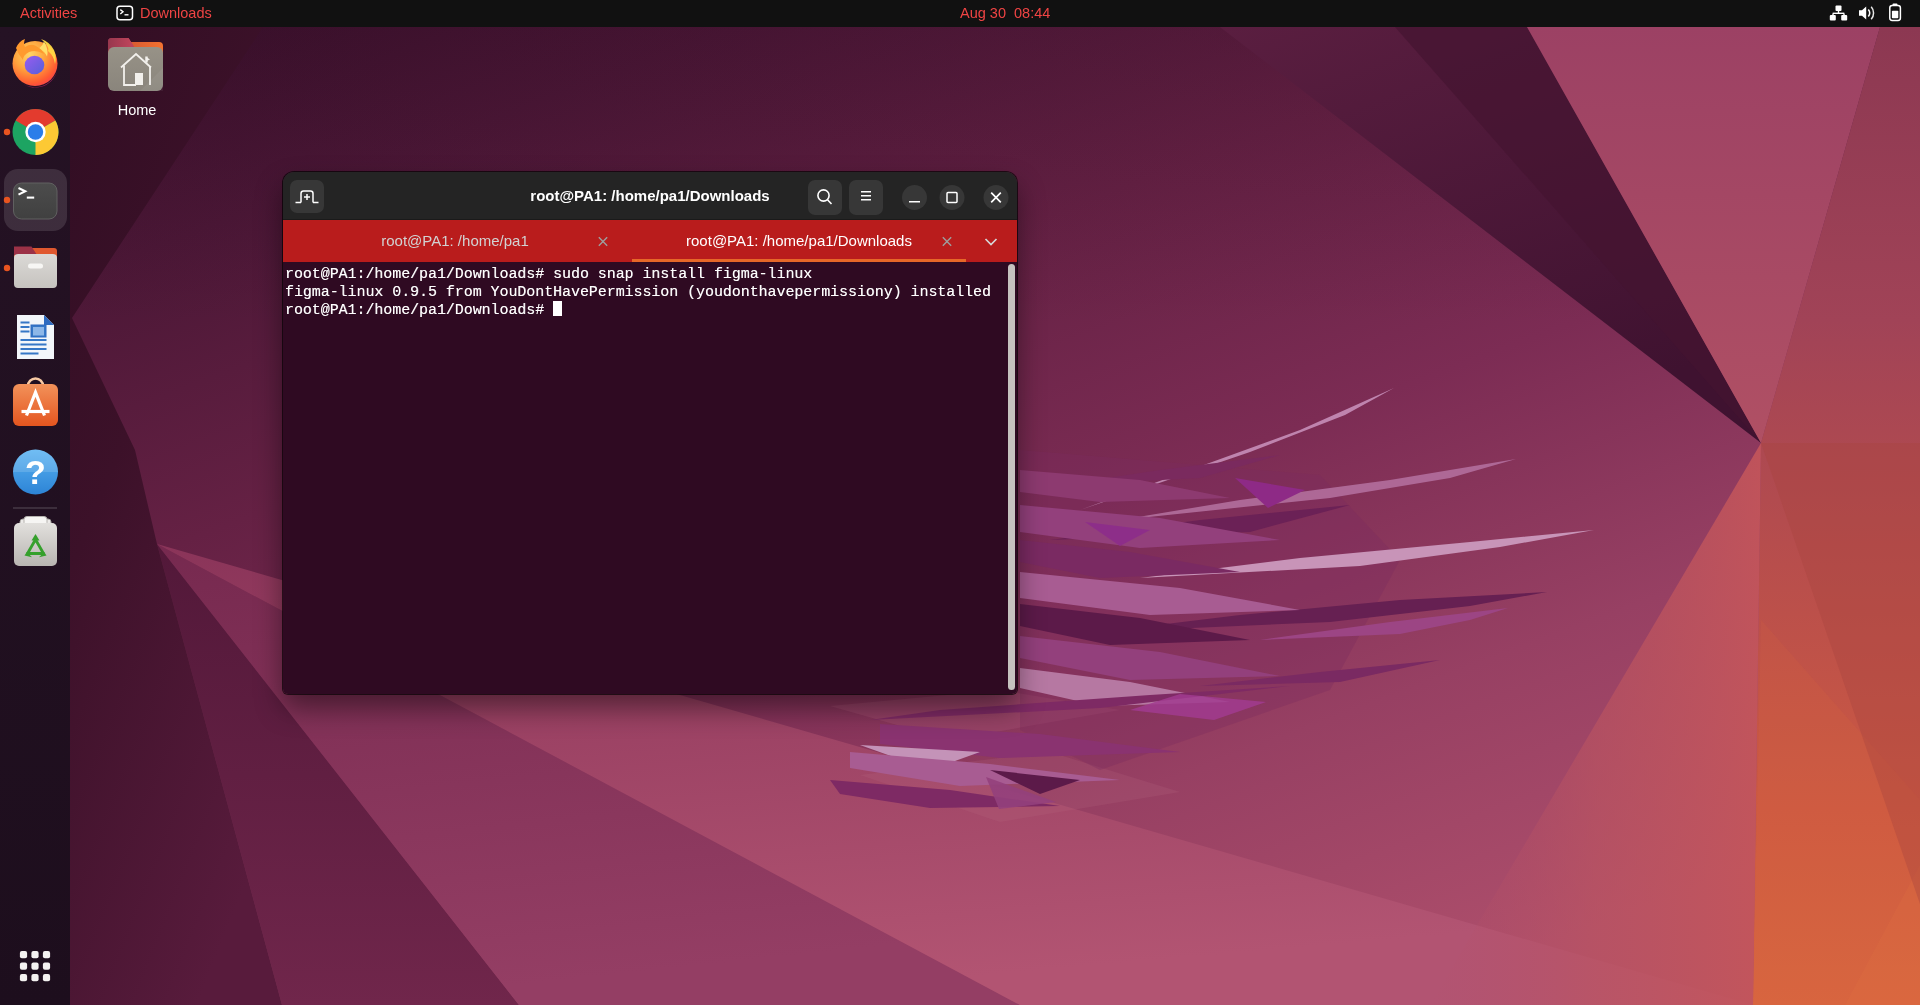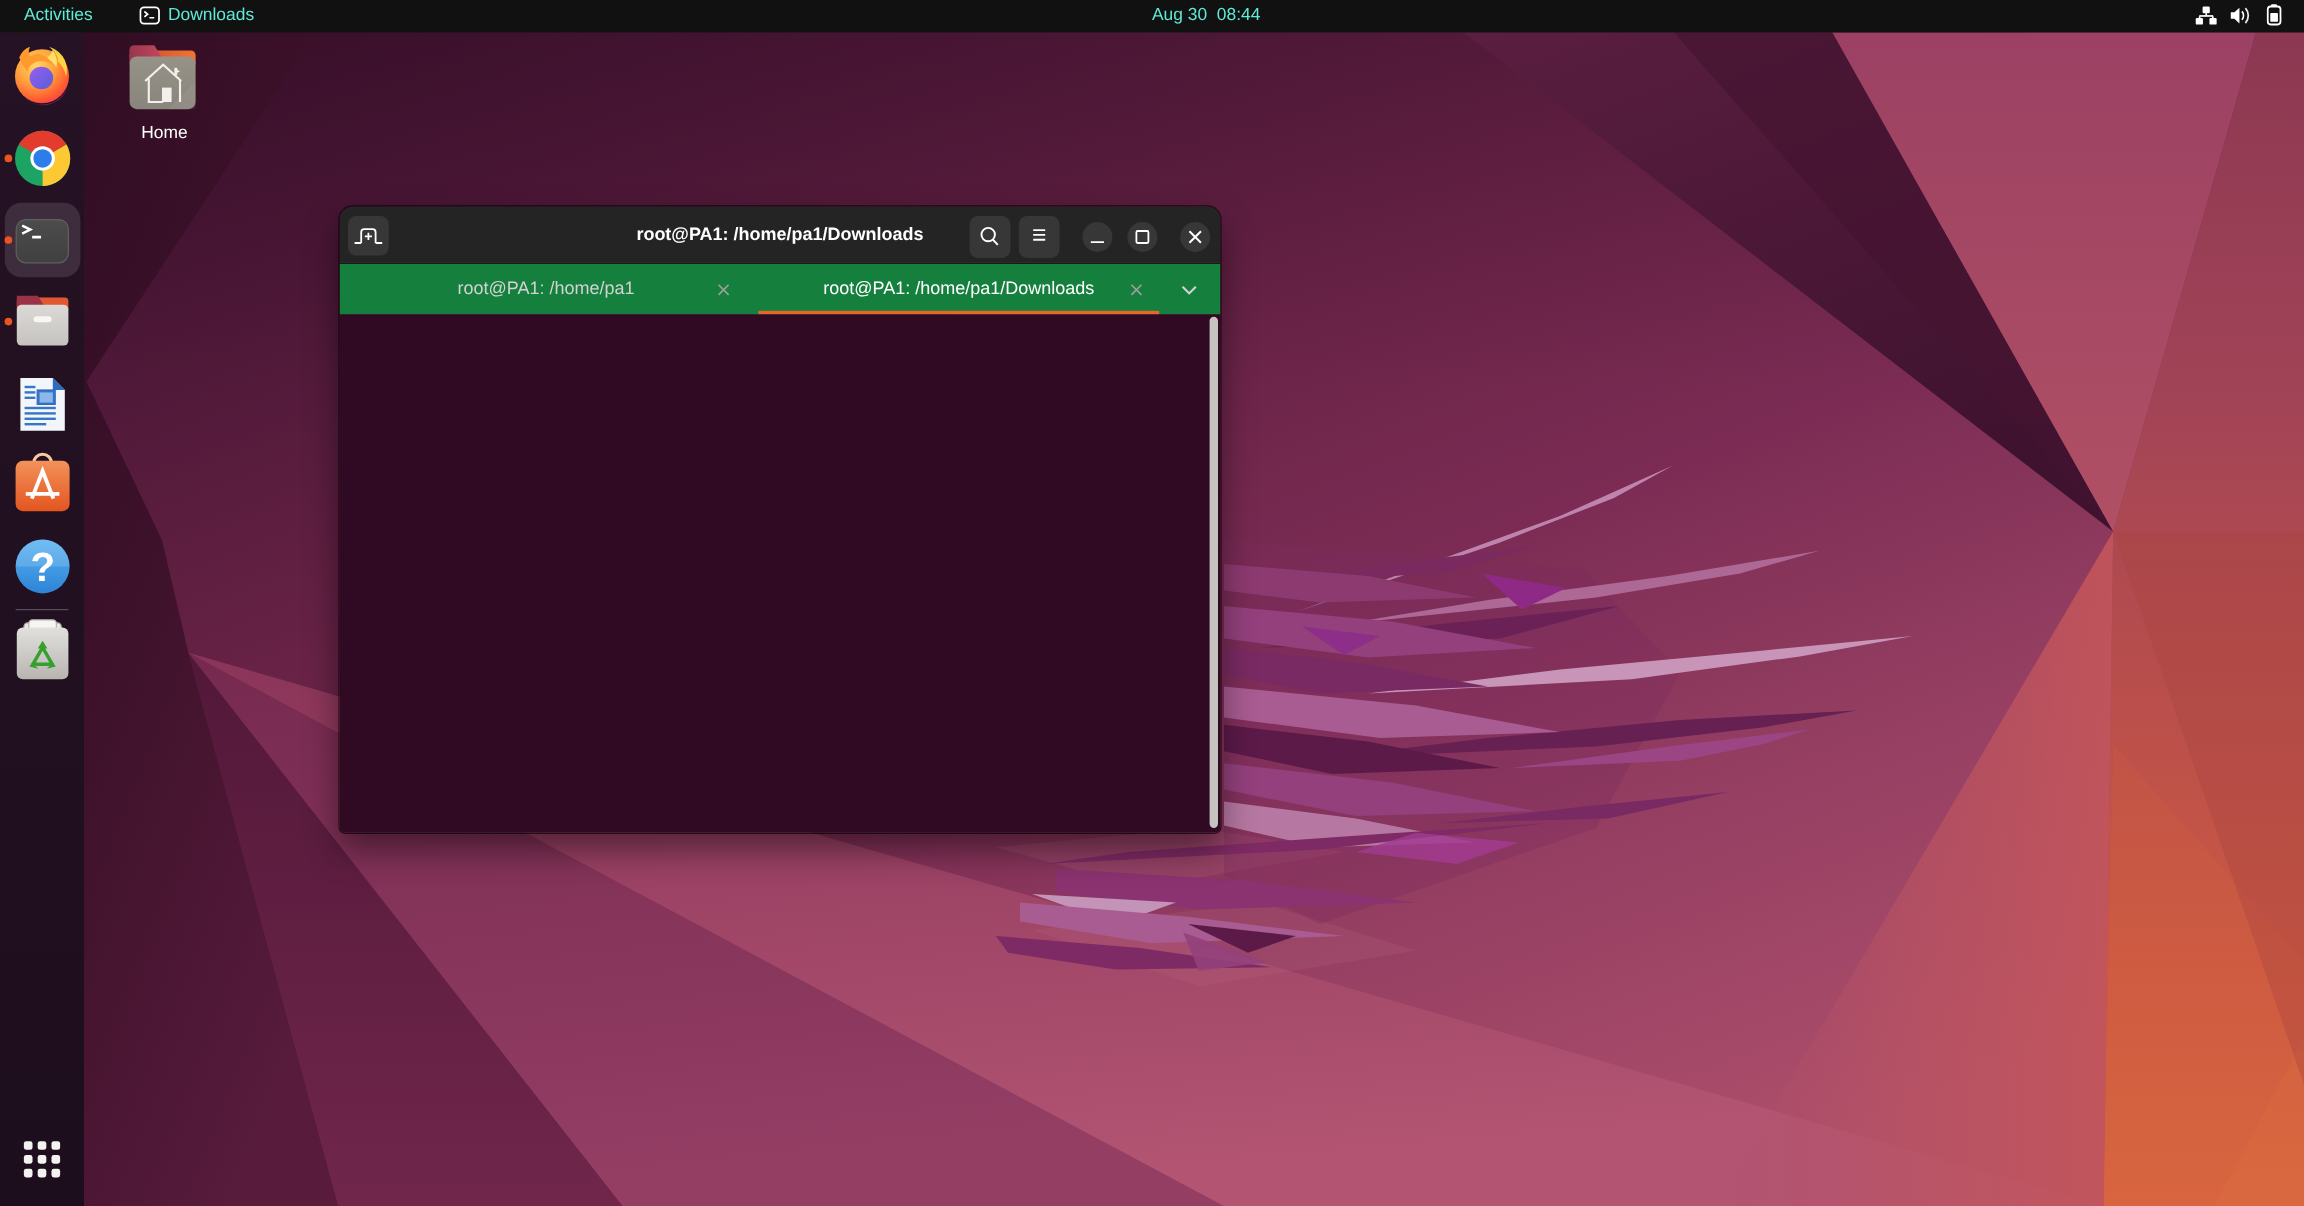--- a/index.html
+++ b/index.html
@@ -1,28 +1,28 @@
 <!DOCTYPE html>
 <html><head>
 <meta charset="utf-8">
 <style>
   * { margin:0; padding:0; box-sizing:border-box; }
   html,body { width:1920px; height:1005px; overflow:hidden; background:#000;
     font-family:"Liberation Sans", sans-serif; }
   .abs { position:absolute; }
   #wall { position:absolute; left:0; top:0; width:1920px; height:1005px; }
   #topbar { position:absolute; left:0; top:0; width:1920px; height:27px;
-    background:#111111; color:#5eead4; font-size:14.5px; }
+    background:#111111; color:#ef4444; font-size:14.5px; }
   #dock { position:absolute; left:0; top:27px; width:70px; height:978px;
     background:linear-gradient(#251224, #1d0e1d); }
   #term { position:absolute; left:283px; top:172px; width:734px; height:522px;
     border-radius:11px 11px 5px 5px; box-shadow:0 14px 28px rgba(0,0,0,0.45), 0 0 0 1px rgba(0,0,0,0.65);
     overflow:hidden;padding-left:20px; }
   #thead { position:absolute; left:0; top:0; width:734px; height:47px; background:#242424; }
-  #ttabs { position:absolute; left:0; top:47px; width:734px; height:43px; background:#15803d;
+  #ttabs { position:absolute; left:0; top:47px; width:734px; height:43px; background:#b91c1c;
     border-top:1px solid #1a1a1a; }
   #tbody { position:absolute; left:0; top:90px; width:734px; height:432px; background:#2f0a22;
     font-family:"Liberation Mono", monospace; font-size:14.9px; line-height:18px; color:#ffffff; text-shadow:0.3px 0 0 rgba(255,255,255,0.55);
     white-space:pre; }
 </style>
 </head>
 <body>
 <svg id="wall" viewBox="0 0 1920 1005" preserveAspectRatio="none">
   <defs>
     <linearGradient id="base" x1="0" y1="0" x2="0.72" y2="1">
@@ -338,16 +338,18 @@
     <div class="abs" style="left:344px; top:0px; width:344px; height:42px; color:#ffffff; font-size:15px; text-align:center; line-height:42px;">root@PA1: /home/pa1/Downloads</div>
     <div class="abs" style="left:349px; top:38.5px; width:334px; height:3.5px; background:#e66728;"></div>
     <svg class="abs" style="left:0; top:0;" width="734" height="42" viewBox="0 0 734 42">
       <g stroke="#9e9e9e" stroke-width="1.4">
         <path d="M315.8,17.3 L324.2,25.7 M324.2,17.3 L315.8,25.7"></path>
         <path d="M659.8,17.3 L668.2,25.7 M668.2,17.3 L659.8,25.7"></path>
       </g>
       <path d="M702.5,19 L708,24.5 L713.5,19" fill="none" stroke="#d6d6d6" stroke-width="1.7"></path>
     </svg>
   </div>
-  <div id="tbody">
+  <div id="tbody"><div class="abs" style="left:2px; top:3px;">root@PA1:/home/pa1/Downloads# sudo snap install figma-linux
+figma-linux 0.9.5 from YouDontHavePermission (youdonthavepermissiony) installed
+root@PA1:/home/pa1/Downloads# <span style="display:inline-block; width:9px; height:15px; background:#fff; vertical-align:-2px;"></span></div>
     <div class="abs" style="left:725px; top:2px; width:7px; height:426px; background:#c6c2bf; border-radius:4px;"></div>
   </div>
 </div>
 
 </body></html>

